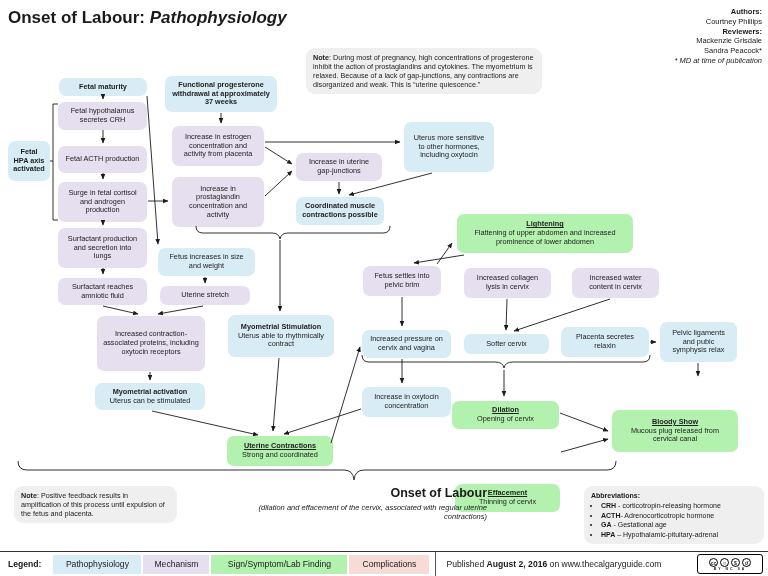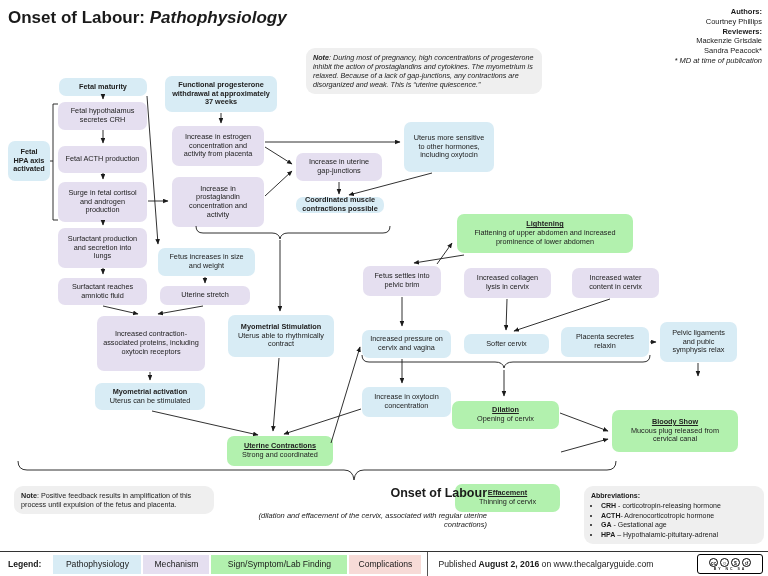--- a/index.html
+++ b/index.html
@@ -16,34 +16,34 @@
   .green .t{text-decoration:underline;}
   .boldbox{font-weight:bold;}
   #title{position:absolute;left:8px;top:8px;font-size:17px;font-weight:bold;}
   #title .em{font-style:italic;}
   #credits{position:absolute;right:6px;top:7px;text-align:right;font-size:7.5px;line-height:1.3;}
   #credits .b{font-weight:bold;}
   #credits .i{font-style:italic;}
   .notetext{font-size:7.2px;line-height:1.25;}
   #onset-label{position:absolute;left:225px;top:486px;width:262px;text-align:right;}
   #onset-label .ot{font-size:12.5px;font-weight:bold;}
-  #onset-label .os{font-size:7.5px;font-style:italic;line-height:1.25;margin-top:11px;}
+  #onset-label .os{font-size:7.5px;font-style:italic;line-height:1.25;margin-top:3px;}
   #abbr-box{position:absolute;left:584px;top:486px;width:180px;border-radius:9px;background:#efefef;
             padding:5px 7px;box-sizing:border-box;font-size:7px;line-height:1.35;}
   #abbr-box .b{font-weight:bold;}
   #abbr-box ul{margin:1px 0 0 0;padding-left:10px;list-style:disc;}
   svg.wires{position:absolute;left:0;top:0;pointer-events:none;}
   #legendbar{position:absolute;left:0;top:551px;width:768px;height:25px;border-top:1.6px solid #333;
              display:flex;align-items:center;font-size:8.6px;box-sizing:border-box;}
   #legendbar .lbl{font-weight:bold;margin:0 12px 0 8px;}
   .lg-item{height:19px;display:flex;align-items:center;justify-content:center;margin-right:2px;}
   .lg-blue{width:88px;background:#d8ecf5;}
   .lg-purple{width:66px;background:#e5dff0;}
   .lg-green{width:136px;background:#b2f1ae;}
-  .lg-pink{width:72px;background:#f7dbd7;}
+  .lg-pink{width:80px;background:#f7dbd7;}
   .divider{width:1px;height:25px;background:#555;margin-left:4px;}
   #published{margin-left:10px;}
   #published .b{font-weight:bold;}
   #cc-badge{margin-left:auto;margin-right:5px;width:64px;height:18px;border:1.6px solid #000;border-radius:3px;
             display:flex;flex-direction:column;align-items:center;justify-content:center;}
   #cc-badge .row{display:flex;gap:2px;}
   #cc-badge .c{width:9px;height:9px;border:1.1px solid #000;border-radius:50%;font-size:5px;line-height:9px;
                text-align:center;font-weight:bold;box-sizing:border-box;}
   #cc-badge .cap{font-size:3.5px;letter-spacing:2px;font-weight:bold;}
 </style>
@@ -55,21 +55,21 @@
   <div id="title"><span>Onset of Labour: </span><span class="em">Pathophysiology</span></div>
   <div id="credits">
     <div class="b">Authors:</div>
     <div>Courtney Phillips</div>
     <div class="b">Reviewers:</div>
     <div>Mackenzie Grisdale</div>
     <div>Sandra Peacock*</div>
     <div class="i">* MD at time of publication</div>
   </div>
 
-  <div class="node gray notetext" style="left:306px;top:48px;width:236px;font-style:italic;"><b>Note</b><span>: During most of pregnancy, high concentrations of progesterone inhibit the action of prostaglandins and cytokines. The myometrium is relaxed. Because of a lack of gap-junctions, any contractions are disorganized and weak. This is “uterine quiescence.”</span></div>
+  <div class="node gray notetext" style="left:306px;top:48px;width:236px;"><b>Note</b><span>: During most of pregnancy, high concentrations of progesterone inhibit the action of prostaglandins and cytokines. The myometrium is relaxed. Because of a lack of gap-junctions, any contractions are disorganized and weak. This is “uterine quiescence.”</span></div>
 
   <div class="node blue boldbox" style="left:59px;top:78px;width:88px;height:18px;">
       <span>Fetal maturity</span>
     </div>
   <div class="node purple" style="left:58px;top:102px;width:89px;height:28px;">
       <span>Fetal hypothalamus secretes CRH</span>
     </div>
   <div class="node blue boldbox" style="left:8px;top:141px;width:42px;height:40px;">
       <span>Fetal HPA axis activated</span>
     </div>
@@ -104,21 +104,21 @@
     </div>
   <div class="node purple" style="left:172px;top:126px;width:92px;height:40px;">
       <span>Increase in estrogen concentration and activity from placenta</span>
     </div>
   <div class="node purple" style="left:172px;top:177px;width:92px;height:50px;">
       <span>Increase in prostaglandin concentration and activity</span>
     </div>
   <div class="node purple" style="left:296px;top:153px;width:86px;height:28px;">
       <span>Increase in uterine gap-junctions</span>
     </div>
-  <div class="node blue boldbox" style="left:296px;top:197px;width:88px;height:16px;">
+  <div class="node blue boldbox" style="left:296px;top:197px;width:88px;height:28px;">
       <span>Coordinated muscle contractions possible</span>
     </div>
   <div class="node blue" style="left:404px;top:122px;width:90px;height:50px;">
       <span>Uterus more sensitive to other hormones, including oxytocin</span>
     </div>
   <div class="node blue" style="left:228px;top:315px;width:106px;height:42px;">
       <span class="t">Myometrial Stimulation</span>
       <span>Uterus able to rhythmically contract</span>
     </div>
 
@@ -160,21 +160,21 @@
     </div>
   <div class="node green" style="left:612px;top:410px;width:126px;height:42px;">
       <span class="t">Bloody Show</span>
       <span>Mucous plug released from cervical canal</span>
     </div>
   <div class="node green" style="left:227px;top:436px;width:106px;height:30px;">
       <span class="t">Uterine Contractions</span>
       <span>Strong and coordinated</span>
     </div>
 
-  <div class="node gray notetext" style="left:14px;top:486px;width:200px;"><b>Note</b><span>: Positive feedback results in amplification of this process until expulsion of the fetus and placenta.</span></div>
+  <div class="node gray notetext" style="left:14px;top:486px;width:163px;"><b>Note</b><span>: Positive feedback results in amplification of this process until expulsion of the fetus and placenta.</span></div>
 
   <div id="onset-label">
     <div class="ot">Onset of Labour</div>
     <div class="os">(dilation and effacement of the cervix, associated with regular uterine contractions)</div>
   </div>
 
   <div id="abbr-box">
     <span class="b">Abbreviations:</span>
     <ul>
       <li><span class="b">CRH</span><span> - corticotropin-releasing hormone</span></li>

